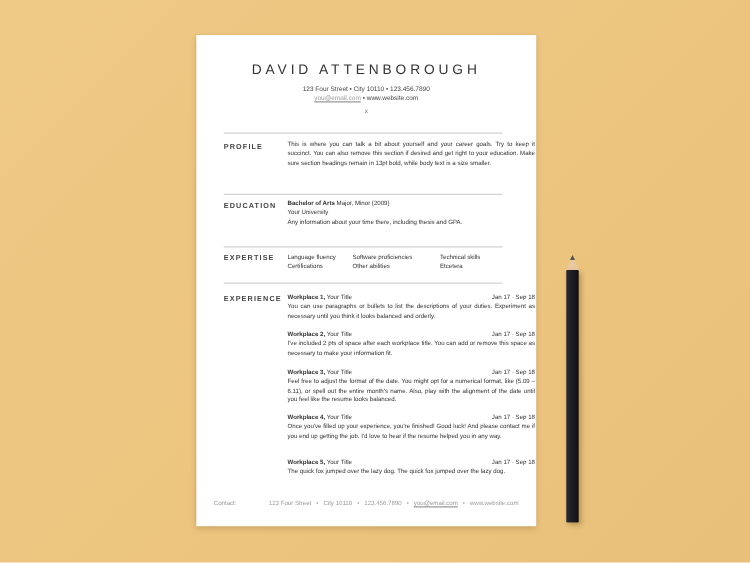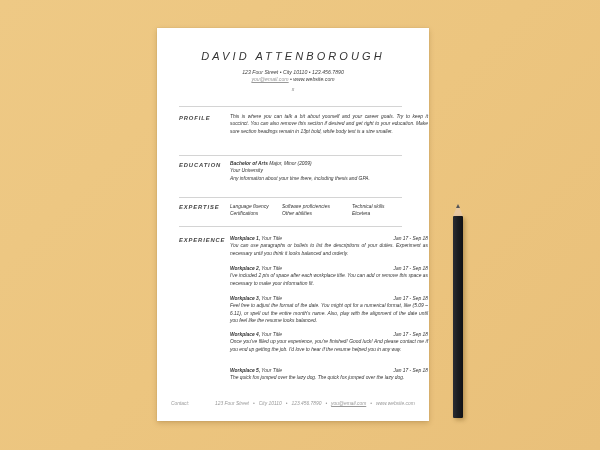--- a/index.html
+++ b/index.html
@@ -6,21 +6,20 @@
   body {
     width:600px; height:450px; overflow:hidden; position:relative;
     background: #ecc781;
     background: linear-gradient(135deg, #eec985 0%, #ecc57f 50%, #e9c07a 100%);
     font-family: "Liberation Sans", sans-serif;
   }
   .paper {
     position:absolute; left:157px; top:28px; width:272px; height:393px;
     background:#ffffff;
     box-shadow: 0 2px 5px rgba(120,80,20,0.28), 0 0 1px rgba(0,0,0,0.15);
-    font-style: italic;
   }
   .name {
     position:absolute; left:0; right:0; top:22px; text-align:center;
     font-size:11px; letter-spacing:3.1px; color:#333; font-weight:400;
   }
   .contact1, .contact2 {
     position:absolute; left:0; right:0; text-align:center;
     font-size:5.2px; color:#444;
   }
   .contact1 { top:41px; }

